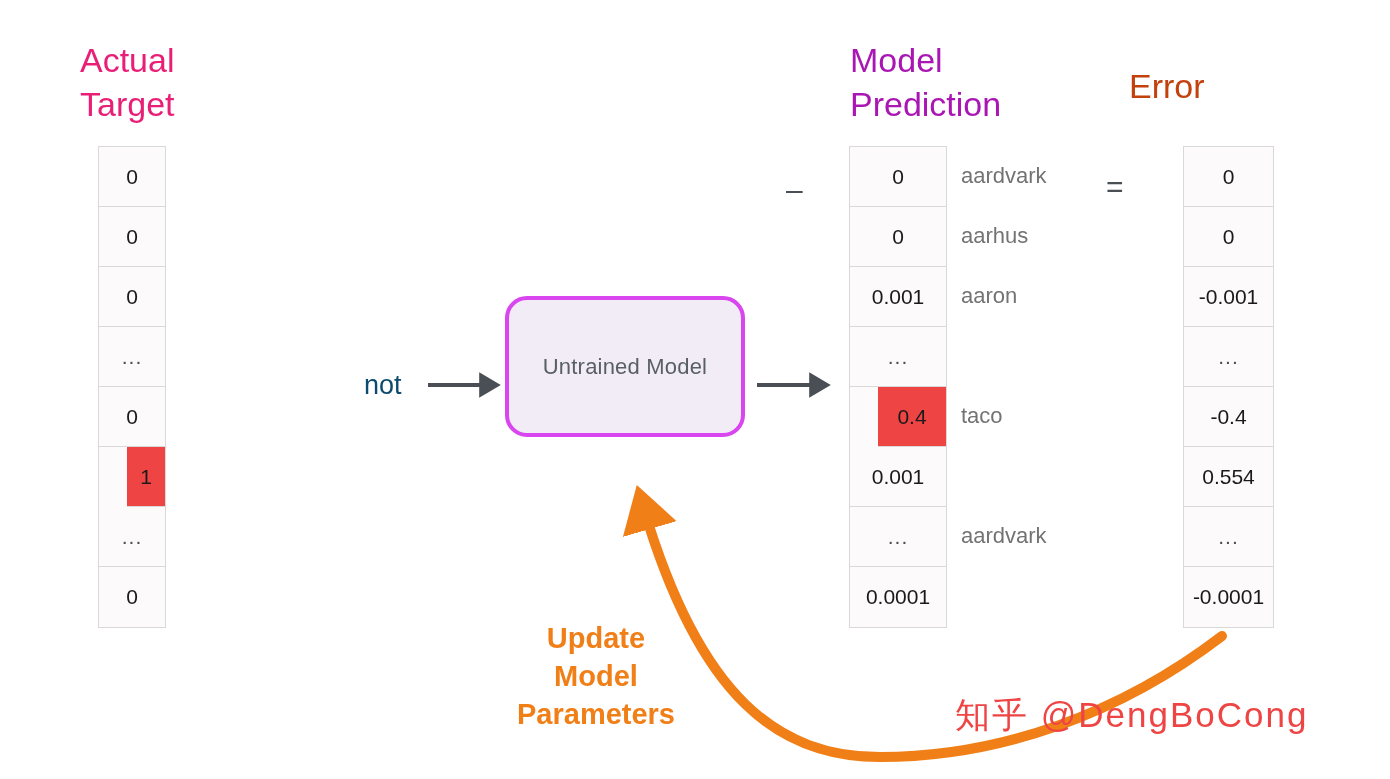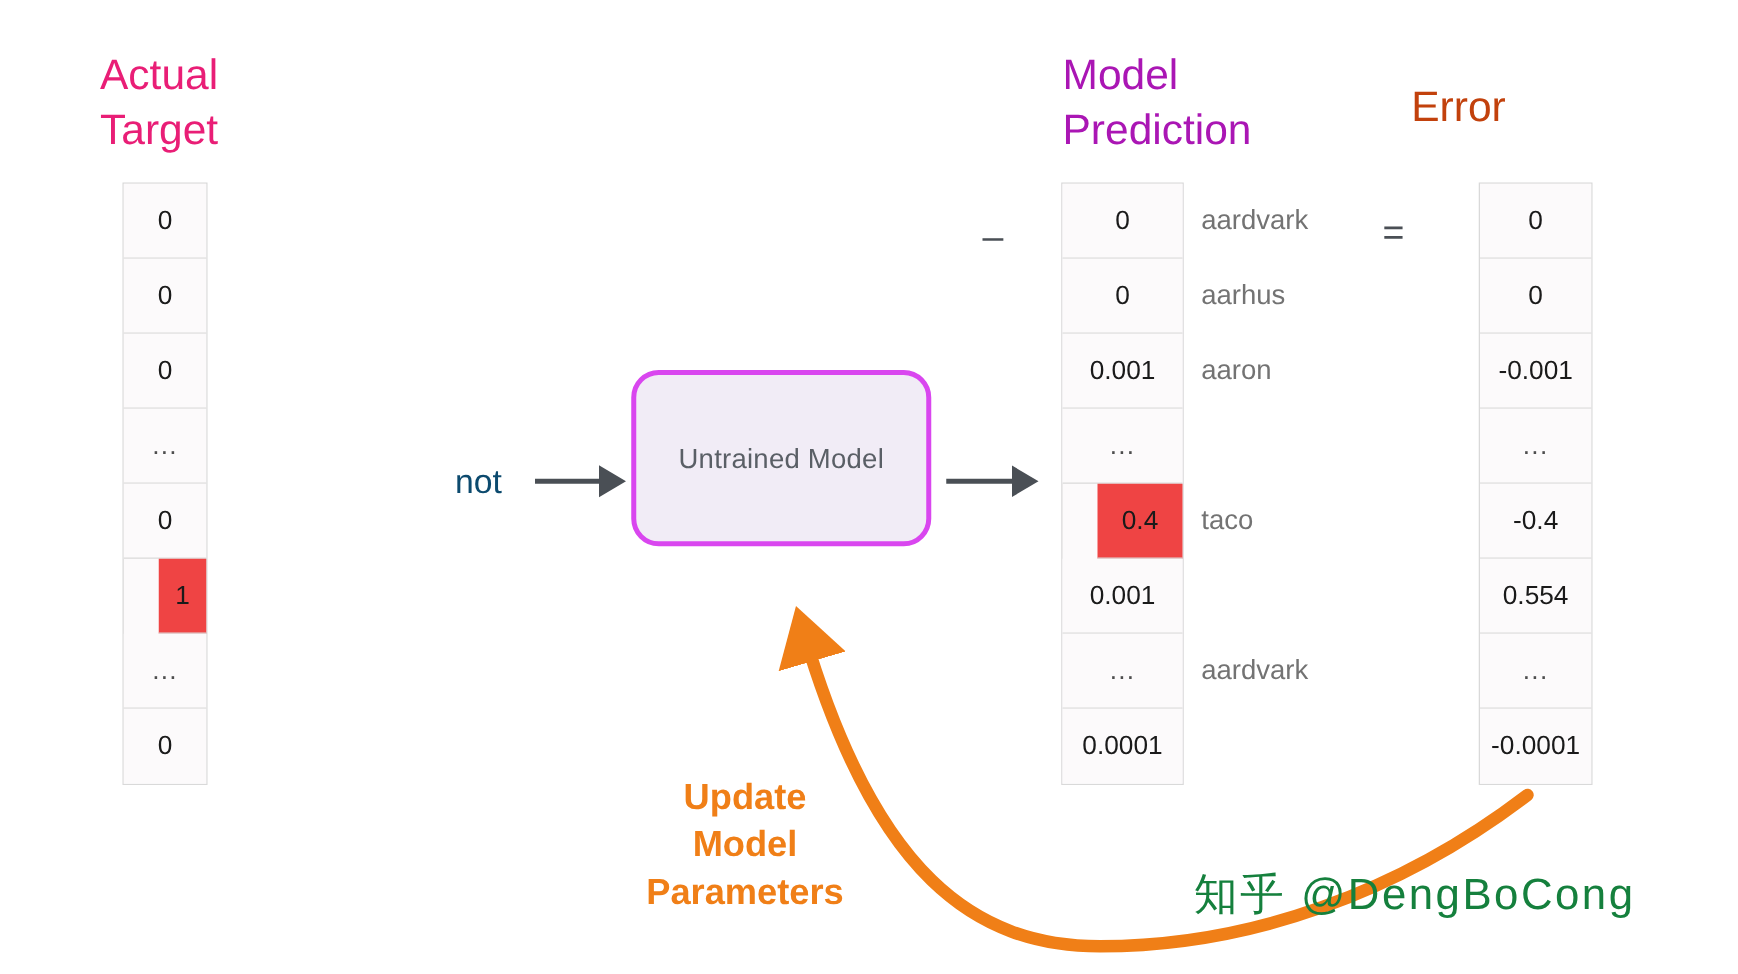--- a/index.html
+++ b/index.html
@@ -145,21 +145,21 @@
     white-space: pre-line;
     margin-top: 29px;
   }
 
   
   #watermark {
     position: absolute;
     left: 955px;
     top: 692px;
     font-size: 35px;
-    color: #15803d;
+    color: #ef4444;
     letter-spacing: 2px;
     white-space: nowrap;
   }
 </style>
 </head>
 <body>
 
 <div id="stage">
 
   <div class="col-title" id="title-actual">Actual

